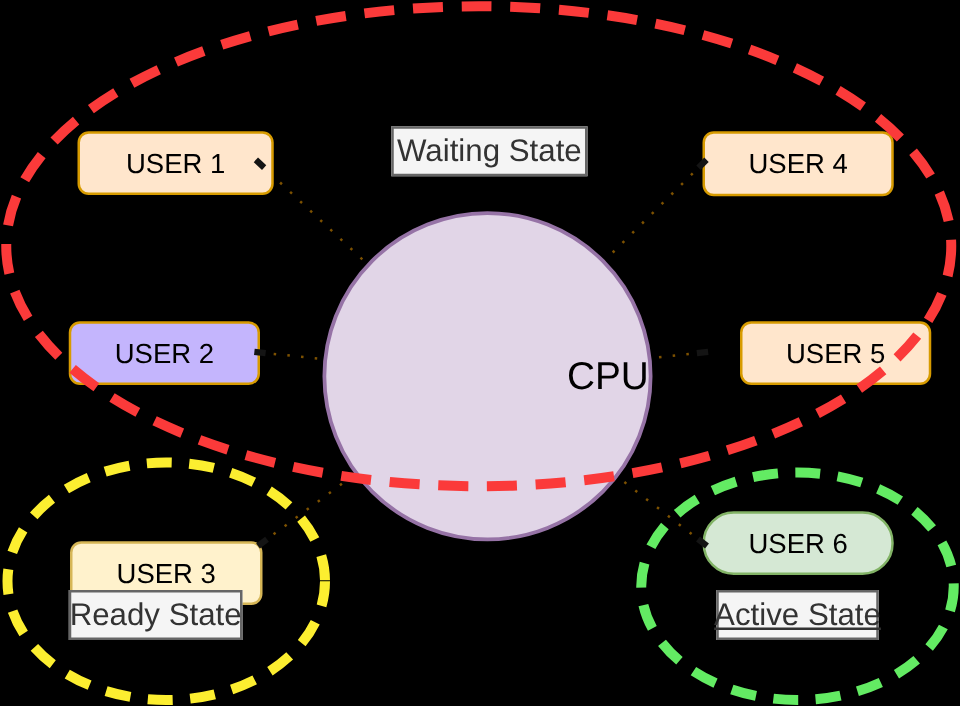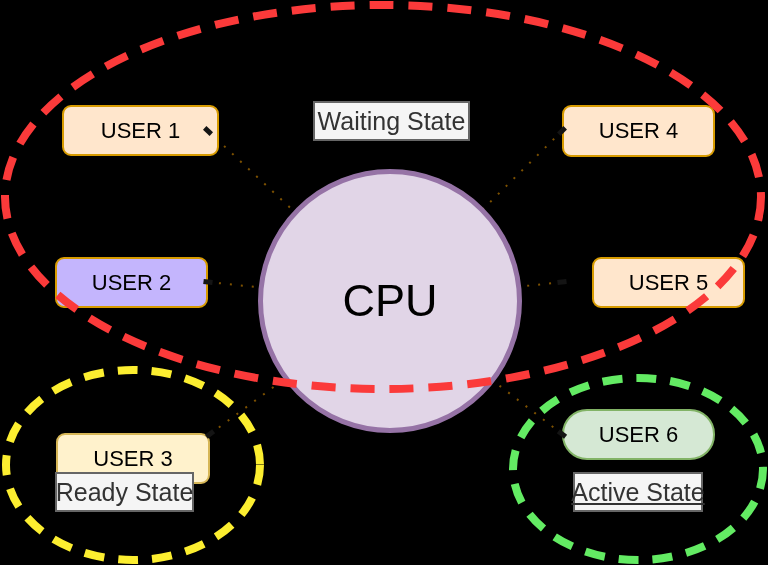--- a/index.html
+++ b/index.html
@@ -25,25 +25,25 @@
     border: 2.5px solid #D79B00;
     border-radius: 9px;
     background: #FFE6CC;
     display: flex; align-items: center; justify-content: center;
     font-size: 22px; color: #000;
     white-space: nowrap;
   }
   .cpu-circle {
     position: absolute;
     box-sizing: border-box;
-    border: 5px solid #a21caf;
+    border: 3px solid #a21caf;
     border-radius: 50%;
     background: #E1D5E7;
-    display: flex; align-items: center; justify-content: center;
-    font-size: 45px; color: #000;
+    display: flex; align-items: center; justify-content: flex-end;
+    font-size: 31px; color: #000;
   }
   .state-label {
     position: absolute;
     box-sizing: border-box;
     border: 2px solid #666666;
     background: #F5F5F5;
     display: flex; align-items: center; justify-content: center;
     font-size: 25px; color: #333333;
     white-space: nowrap;
   }

